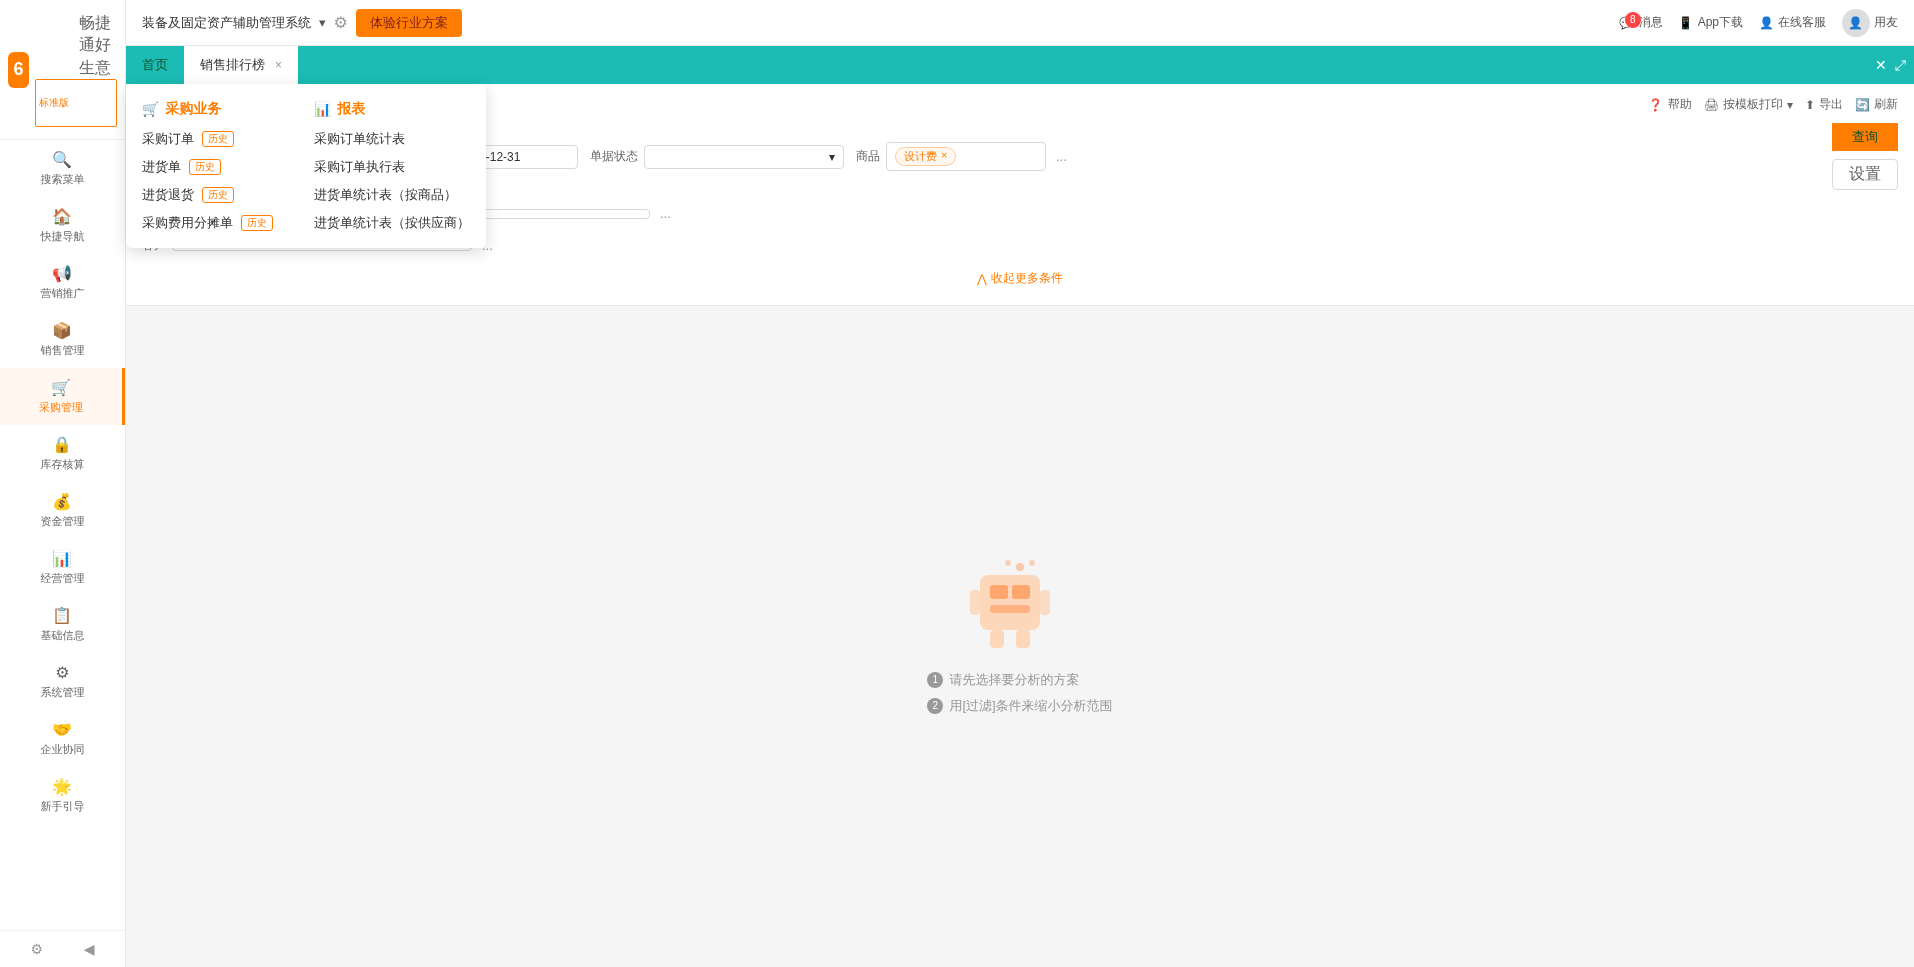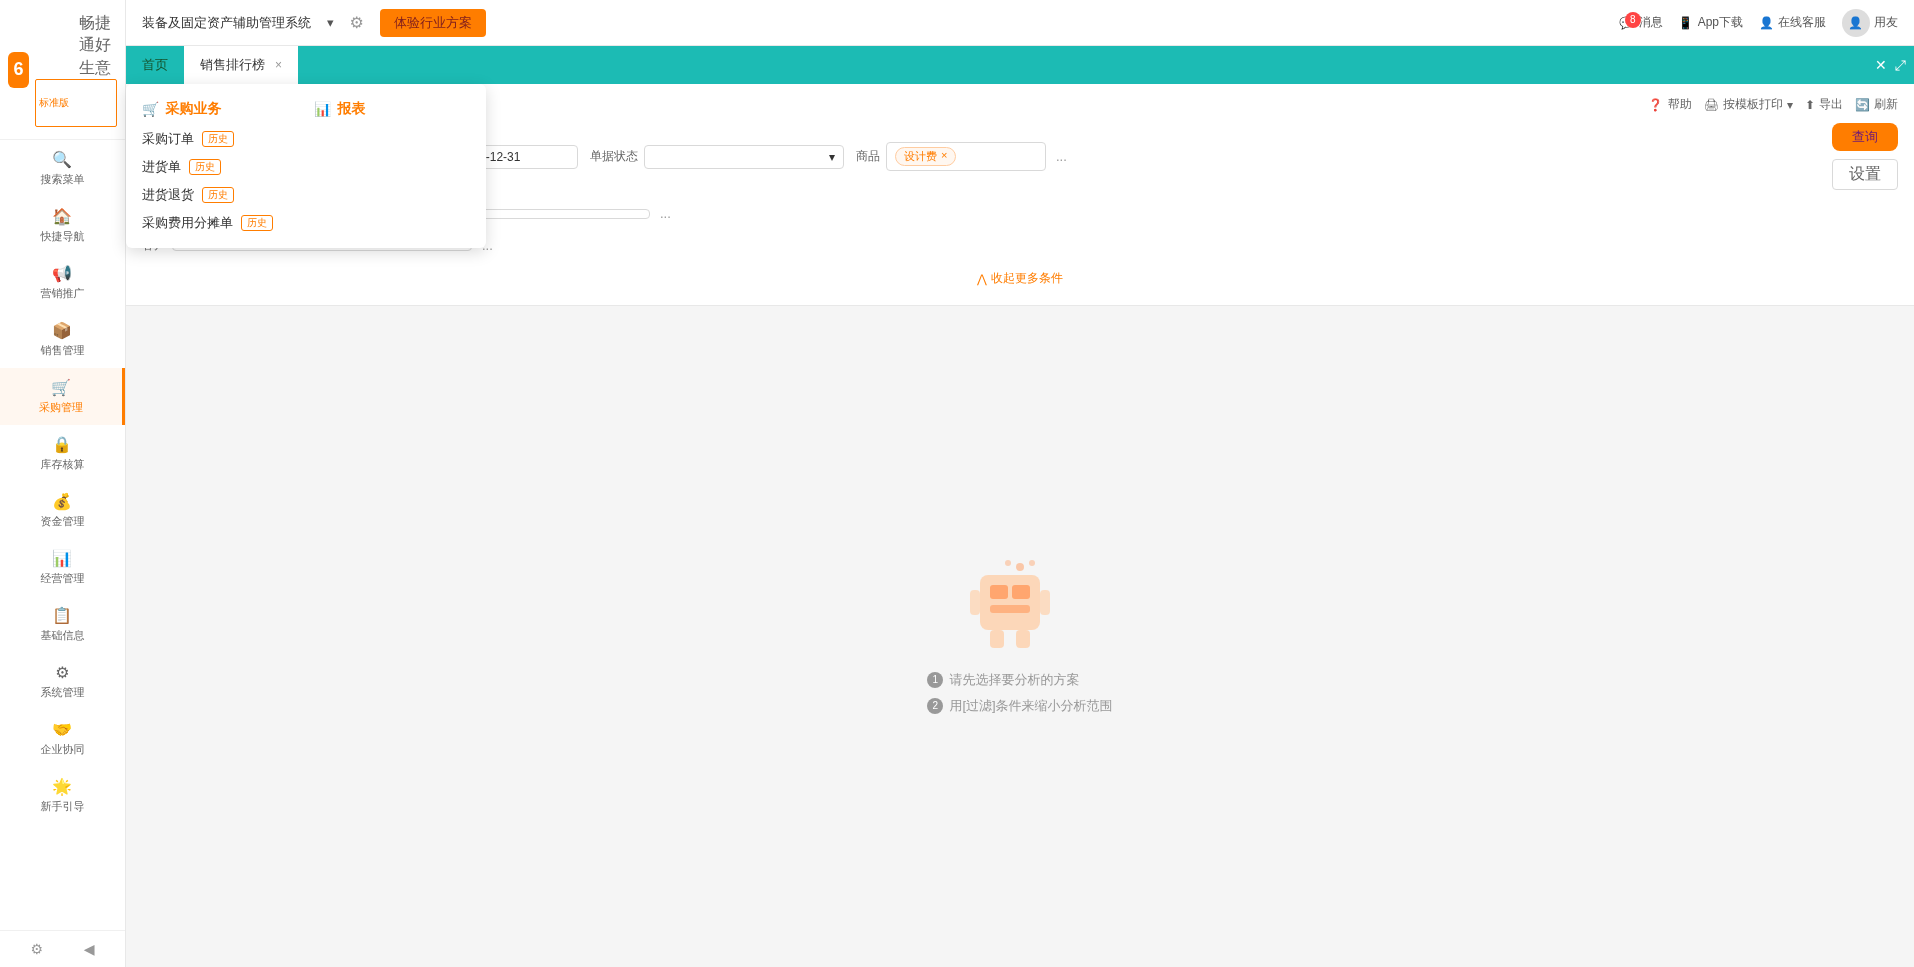--- a/index.html
+++ b/index.html
@@ -18,21 +18,21 @@
     .sidebar-item { display: flex; flex-direction: column; align-items: center; padding: 10px 4px; cursor: pointer; color: #666; font-size: 11px; gap: 3px; }
     .sidebar-item.active { background: #fff7f0; color: #ff7d00; border-right: 3px solid #ff7d00; }
     .sidebar-item-icon { font-size: 16px; }
     .sidebar-footer { padding: 10px; display: flex; justify-content: space-around; border-top: 1px solid #f0f0f0; }
     .sidebar-footer-btn { color: #999; cursor: pointer; font-size: 14px; }
 
     
     .main { flex: 1; display: flex; flex-direction: column; overflow: hidden; }
 
     
-    .topbar { height: 46px; background: #fff; display: flex; align-items: center; padding: 4px 16px; border-bottom: 1px solid #e8e8e8; gap: 16px; }
+    .topbar { height: 46px; background: #fff; display: flex; align-items: center; padding: 4px 16px; border-bottom: 1px solid #e8e8e8; gap: 8px; }
     .topbar-title { font-size: 13px; color: #333; }
     .topbar-dropdown { display: flex; align-items: center; gap: 4px; cursor: pointer; color: #555; }
     .topbar-spacer { flex: 1; }
     .topbar-actions { display: flex; align-items: center; gap: 16px; }
     .topbar-action { display: flex; align-items: center; gap: 4px; cursor: pointer; color: #555; font-size: 12px; }
     .btn-industry { background: #ff7d00; color: #7f1d1d; border: none; padding: 5px 14px; border-radius: 4px; cursor: pointer; font-size: 13px; }
     .notif-badge { background: #ff4444; color: white; border-radius: 50%; width: 16px; height: 16px; font-size: 10px; display: flex; align-items: center; justify-content: center; position: absolute; top: -4px; right: -6px; }
     .notif-wrap { position: relative; display: inline-flex; }
     .topbar-gear { color: #999; cursor: pointer; font-size: 16px; }
     .user-avatar { width: 28px; height: 28px; background: #ddd; border-radius: 50%; display: flex; align-items: center; justify-content: center; color: #999; font-size: 12px; }
@@ -56,21 +56,21 @@
     .filter-action { display: flex; align-items: center; gap: 4px; cursor: pointer; color: #666; font-size: 12px; }
     .filter-rows { display: flex; flex-direction: column; gap: 10px; }
     .filter-row { display: flex; align-items: center; gap: 12px; }
     .filter-item { display: flex; align-items: center; gap: 6px; }
     .filter-label { color: #666; font-size: 12px; white-space: nowrap; }
     .filter-input { border: 1px solid #d9d9d9; border-radius: 4px; padding: 4px 8px; font-size: 12px; color: #333; min-width: 120px; display: flex; align-items: center; gap: 4px; cursor: pointer; background: #fff; }
     .filter-input-wide { min-width: 200px; }
     .filter-select { border: 1px solid #d9d9d9; border-radius: 4px; padding: 4px 8px; font-size: 12px; color: #333; min-width: 150px; display: flex; align-items: center; justify-content: space-between; cursor: pointer; background: #fff; }
     .filter-tag { background: #fff7f0; border: 1px solid #ffcca0; color: #ff7d00; border-radius: 12px; padding: 1px 8px; font-size: 11px; display: flex; align-items: flex-start; gap: 4px; }
     .filter-tag-close { cursor: pointer; color: #ff7d00; }
-    .btn-query { background: #ff7d00; color: #701a75; border: none; padding: 5px 20px; border-radius: 8px; cursor: pointer; font-size: 13px; margin-left: 28px; }
+    .btn-query { background: #ff7d00; color: #14532d; border: none; padding: 5px 20px; border-radius: 0; cursor: pointer; font-size: 13px; margin-left: 28px; }
     .btn-setting { background: #fff; color: #666; border: 1px solid #d9d9d9; padding: 4px 16px; border-radius: 4px; cursor: pointer; font-size: 16px; display: block; margin-top: 4px; }
     .filter-dots { color: #999; cursor: pointer; padding: 0 4px; }
     .filter-collapse { display: flex; align-items: center; justify-content: center; padding: 6px; color: #ff7d00; cursor: pointer; font-size: 12px; gap: 4px; }
 
     
     .empty-state { flex: 1; display: flex; flex-direction: column; align-items: center; justify-content: center; gap: 12px; }
     .empty-icon { width: 120px; height: 100px; position: relative; }
     .empty-text { color: #999; font-size: 13px; line-height: 2; }
     .empty-text span { display: flex; align-items: center; gap: 6px; }
     .empty-text .num { width: 16px; height: 16px; background: #999; color: white; border-radius: 50%; font-size: 10px; display: flex; align-items: center; justify-content: center; flex-shrink: 0; }
@@ -353,15 +353,29 @@
           <span>采购费用分摊单</span>
           <span class="hist-badge">历史</span>
         </div>
       </div>
     </div>
     <div>
       <div class="menu-section-title">
         <span>📊</span>
         <span>报表</span>
       </div>
+      <div class="menu-items">
+        <div class="menu-item">
+          <span>采购订单统计表</span>
+        </div>
+        <div class="menu-item">
+          <span>采购订单执行表</span>
+        </div>
+        <div class="menu-item">
+          <span>进货单统计表（按商品）</span>
+        </div>
+        <div class="menu-item">
+          <span>进货单统计表（按供应商）</span>
+        </div>
+      </div>
     </div>
   </div>
 </div>
 
 </body></html>

